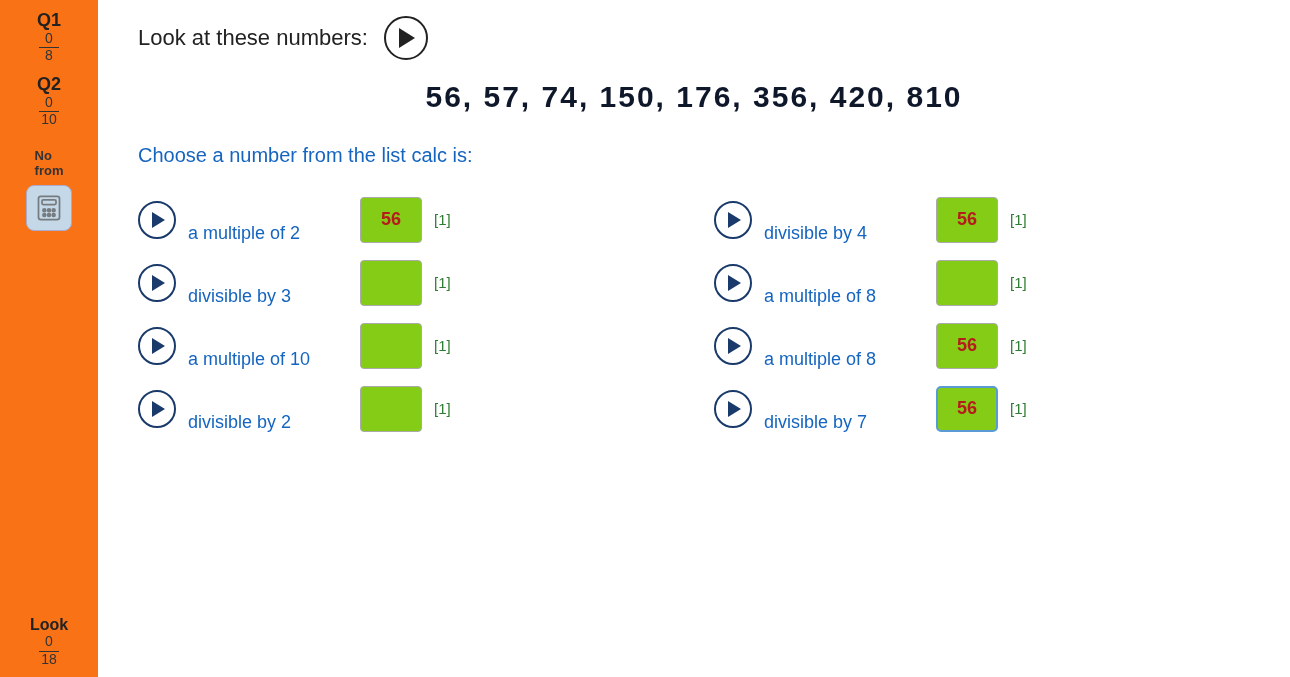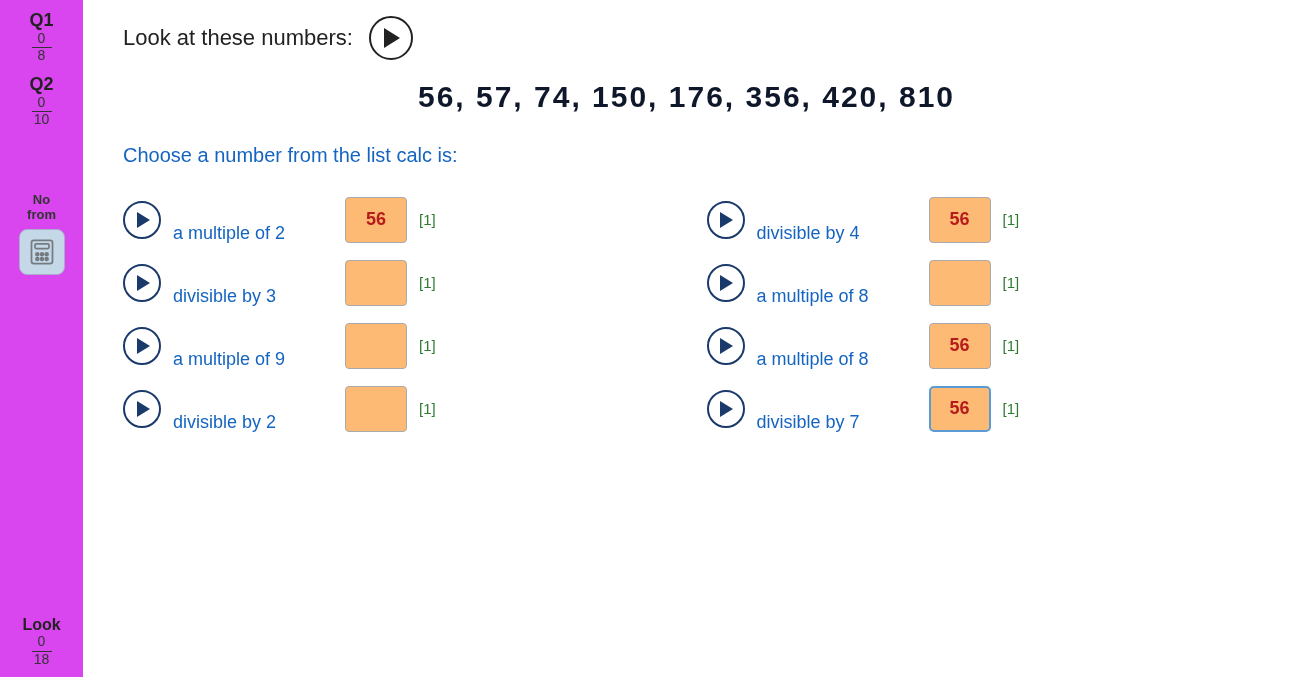--- a/index.html
+++ b/index.html
@@ -6,22 +6,22 @@
     body {
       font-family: 'Segoe UI', Arial, sans-serif;
       background: #fff;
       display: flex;
       width: 1290px;
       min-height: 677px;
     }
 
     
     .sidebar {
-      width: 83px;
-      background: #d946ef;
+      width: 98px;
+      background: #f97316;
       display: flex;
       flex-direction: column;
       align-items: center;
       padding-top: 10px;
       flex-shrink: 0;
     }
     .sidebar-section {
       display: flex;
       flex-direction: column;
       align-items: center;
@@ -54,24 +54,23 @@
 
     .no-calc-section {
       display: flex;
       flex-direction: column;
       align-items: center;
       margin-top: 10px;
     }
     .no-calc-label {
       font-size: 13px;
       color: #333;
-      text-align: center;
+      text-align: left;
       line-height: 1.2;
       font-weight: bold;
-      margin-top: 44px;
     }
     .calc-icon {
       width: 46px;
       height: 46px;
       background: #c5d8e8;
       border-radius: 8px;
       display: flex;
       align-items: center;
       justify-content: center;
       margin-top: 6px;
@@ -191,21 +190,21 @@
     .answer-box {
       width: 62px;
       height: 46px;
       border: 1.5px solid #aaa;
       border-radius: 4px;
       display: flex;
       align-items: center;
       justify-content: center;
       font-size: 18px;
       font-weight: bold;
-      background: #fdba74;
+      background: #84cc16;
     }
     .answer-box.filled-red {
       color: #b71c1c;
     }
     .answer-box.active {
       border: 2.5px solid #5b9bd5;
       border-radius: 5px;
     }
 
     .mark-label {
@@ -304,21 +303,21 @@
           <div class="row-play-triangle"></div>
         </button>
         <span class="row-label">a multiple of 8</span>
         <div class="answer-box  "></div>
         <span class="mark-label">[1]</span>
       </div>
       <div class="question-row">
         <button class="row-play-btn">
           <div class="row-play-triangle"></div>
         </button>
-        <span class="row-label">a multiple of 9</span>
+        <span class="row-label">a multiple of 10</span>
         <div class="answer-box "></div>
         <span class="mark-label">[1]</span>
       </div>
       <div class="question-row">
         <button class="row-play-btn">
           <div class="row-play-triangle"></div>
         </button>
         <span class="row-label">a multiple of 8</span>
         <div class="answer-box filled-red ">56</div>
         <span class="mark-label">[1]</span>

